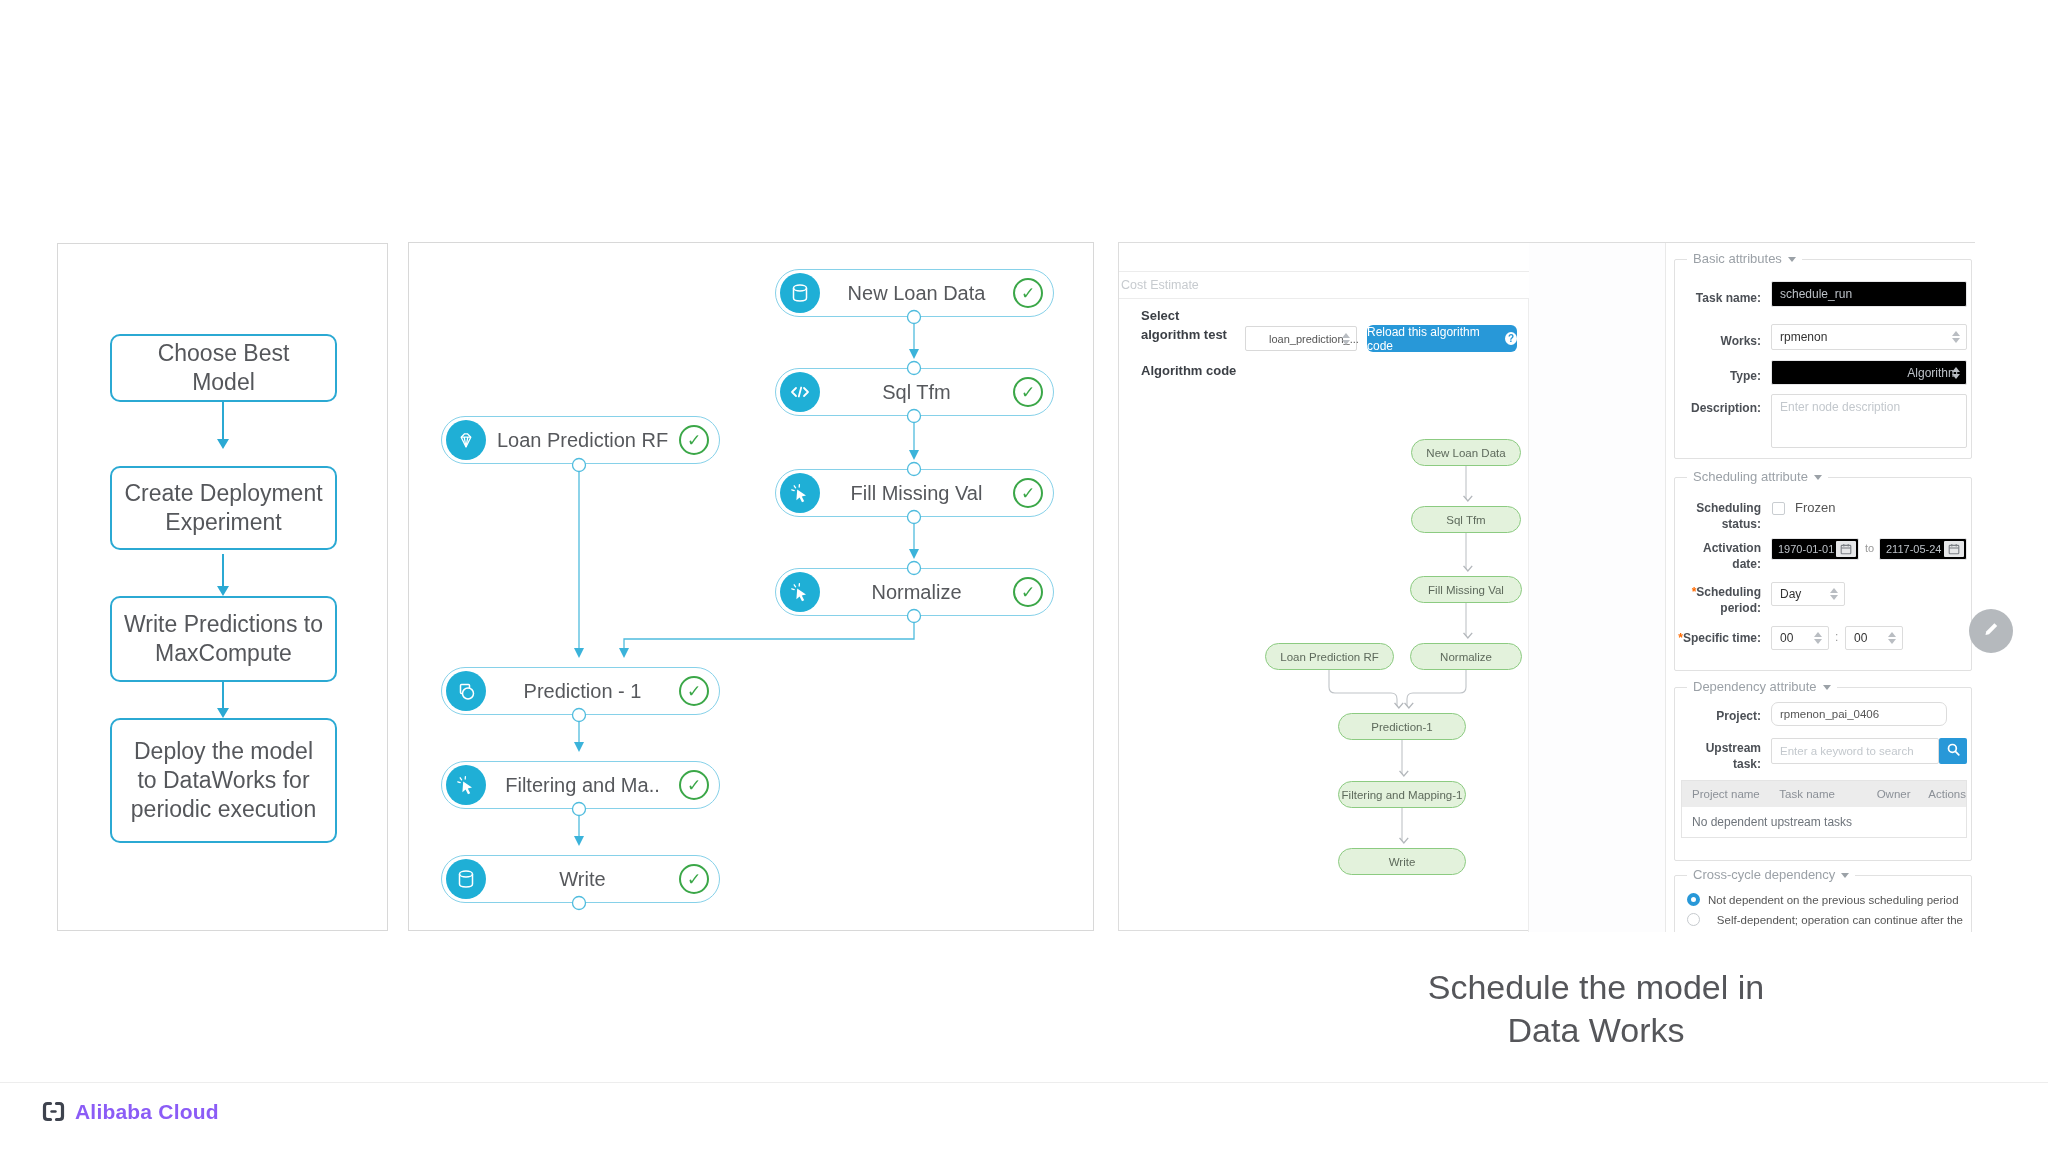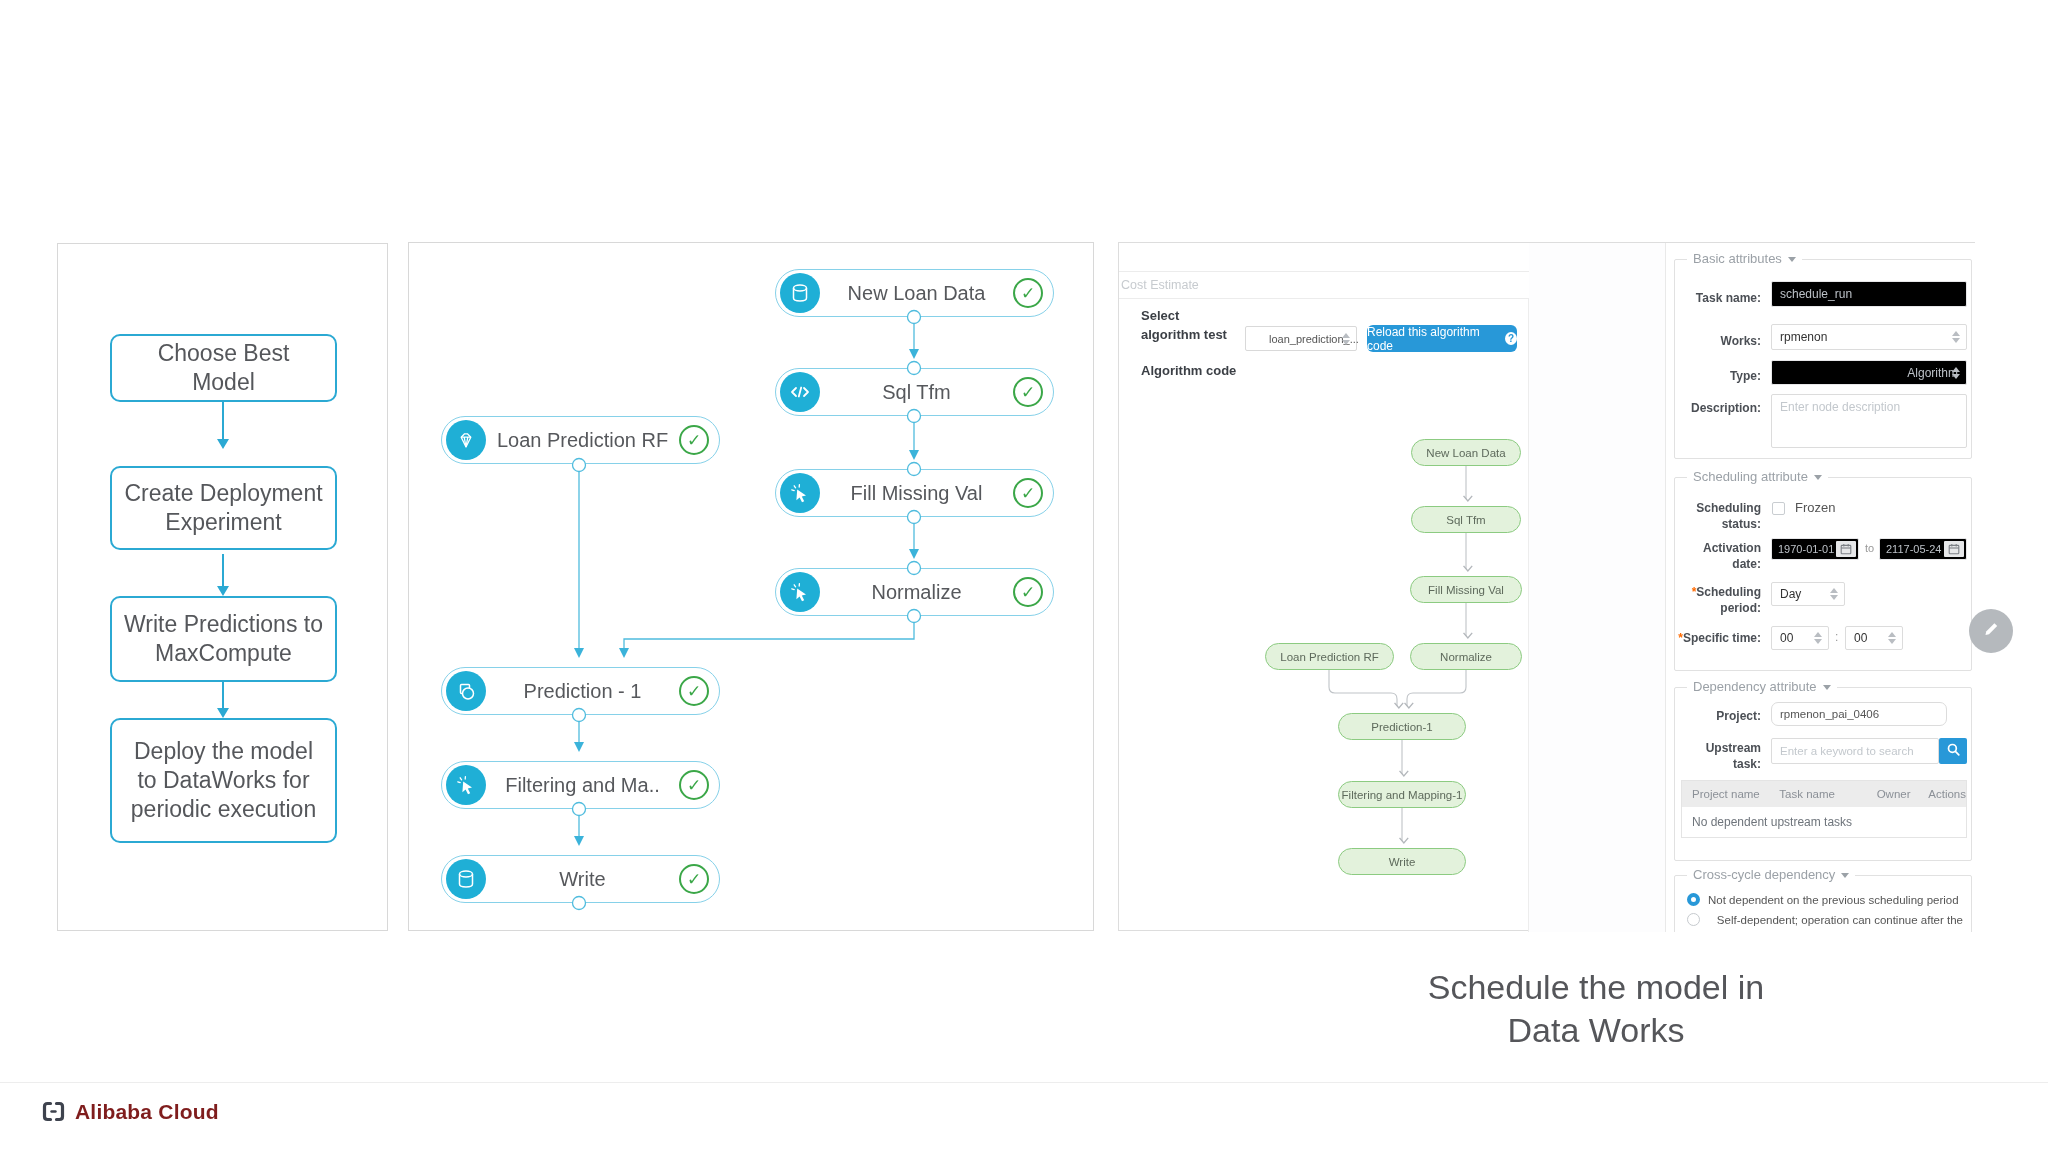--- a/index.html
+++ b/index.html
@@ -90,21 +90,21 @@
   .radio { width:13px; height:13px; border-radius:50%; box-sizing:border-box; flex:none; margin-top:1px; background:#fff; }
   .radio.sel { border:4px solid #2898d8; }
   .radio.unsel { border:1px solid #c6cace; }
   .cross-opt { position:absolute; left:12px; right:8px; display:flex; gap:8px; font-size:11.5px; color:#555;
                line-height:1.4; align-items:flex-start; }
 
   
   .caption { position:absolute; width:460px; text-align:center; font-size:34px; color:#55565a; line-height:1.25; }
   .footer-line { position:absolute; left:0; top:1082px; width:2048px; height:1px; background:#ededed; }
   .brand { position:absolute; left:40px; top:1098px; display:flex; align-items:center; gap:8px; }
-  .brand span { font-size:21px; font-weight:bold; color:#7f1d1d; letter-spacing:0.2px; }
+  .brand span { font-size:21px; font-weight:bold; color:#8b5cf6; letter-spacing:0.2px; }
 </style>
 </head>
 <body>
 
 <div class="page">
 
 
   <div class="panel left-panel">
     <div class="flowbox" style="top:90px;height:68px;">Choose Best Model</div>
     <div class="larrow" style="top:158px;height:37px;"></div>

